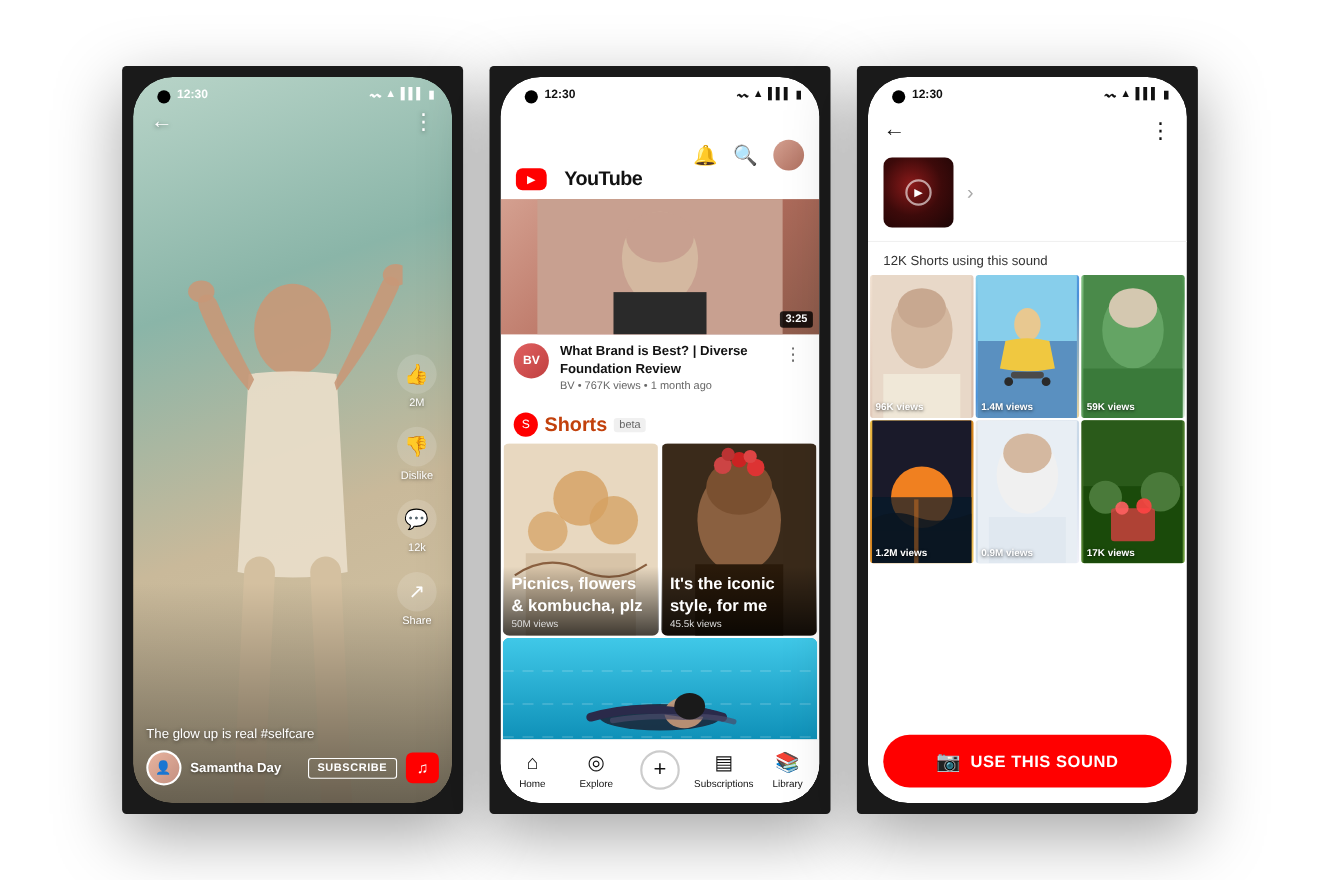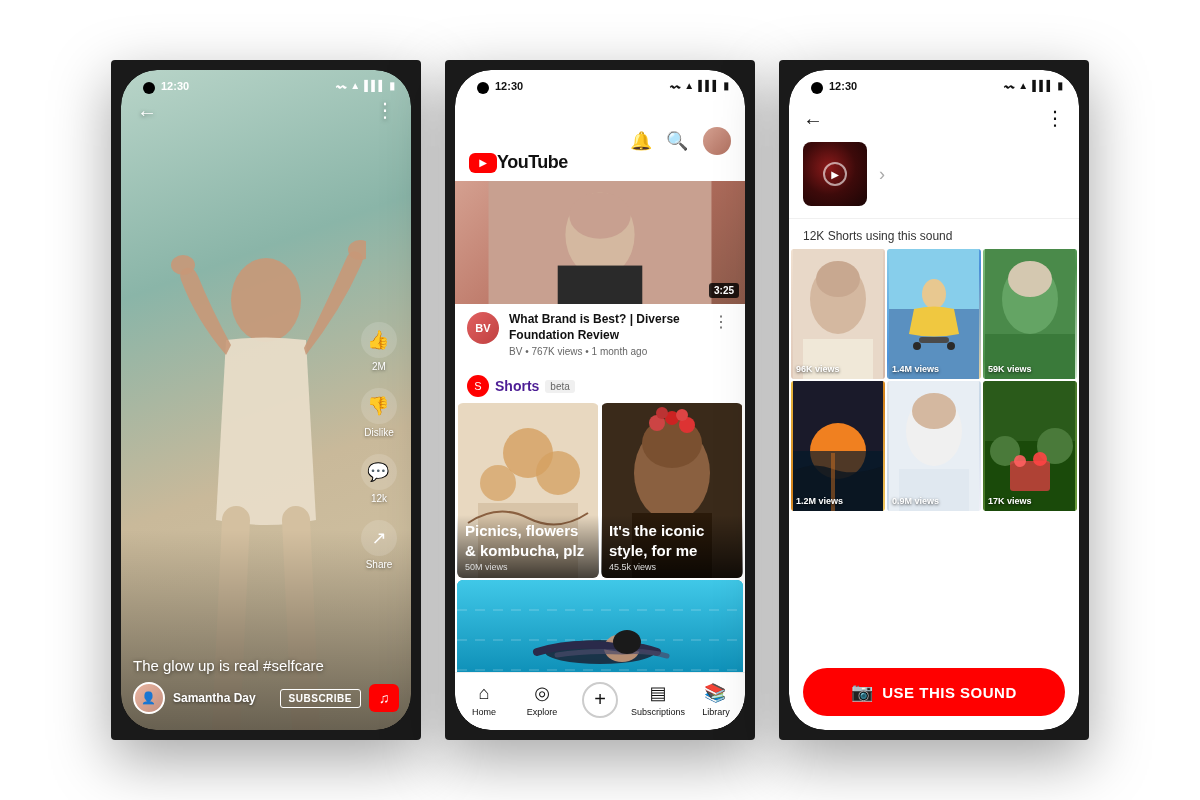--- a/index.html
+++ b/index.html
@@ -112,21 +112,21 @@
     .phone1-bottom {
       position: absolute;
       bottom: 16px;
       left: 0;
       right: 0;
       padding: 0 12px;
       z-index: 20;
     }
     .phone1-caption {
       color: #fff;
-      font-size: 15px;
+      font-size: 12px;
       font-weight: 500;
       text-shadow: 0 1px 4px rgba(0,0,0,0.6);
       margin-bottom: 8px;
     }
     .phone1-user-row {
       display: flex;
       align-items: center;
       gap: 8px;
     }
     .user-avatar {
@@ -205,21 +205,21 @@
     .yt-header {
       display: flex;
       align-items: center;
       justify-content: space-between;
       padding: 10px 14px 8px;
       margin-top: 28px;
     }
     .yt-logo {
       display: flex;
       align-items: center;
-      gap: 0;
+      gap: 16px;
       margin-top: 44px;
     }
     .yt-logo-icon {
       background: #ff0000;
       border-radius: 6px;
       width: 28px;
       height: 20px;
       display: flex;
       align-items: center;
       justify-content: center;
@@ -320,23 +320,23 @@
       height: 22px;
       background: #ff0000;
       border-radius: 50%;
       display: flex;
       align-items: center;
       justify-content: center;
       color: #fff;
       font-size: 11px;
     }
     .shorts-label {
-      font-size: 14px;
+      font-size: 18px;
       font-weight: 700;
-      color: #4c1d95;
+      color: #c2410c;
     }
     .shorts-beta {
       font-size: 10px;
       color: #666;
       background: #f0f0f0;
       padding: 1px 5px;
       border-radius: 3px;
     }
     .shorts-grid {
       display: grid;

